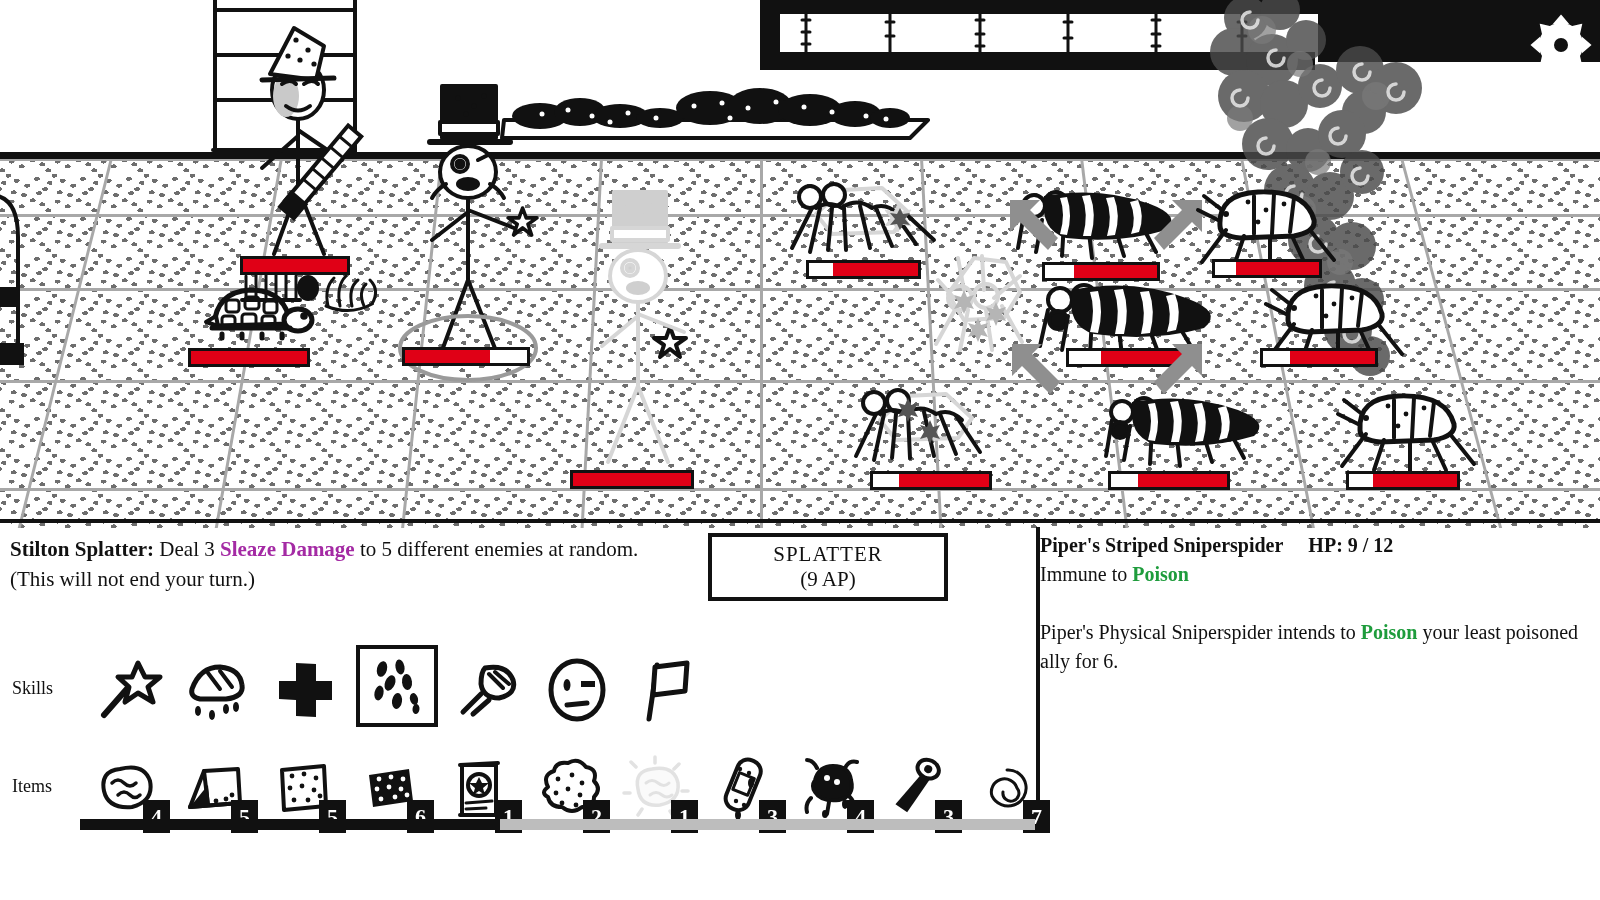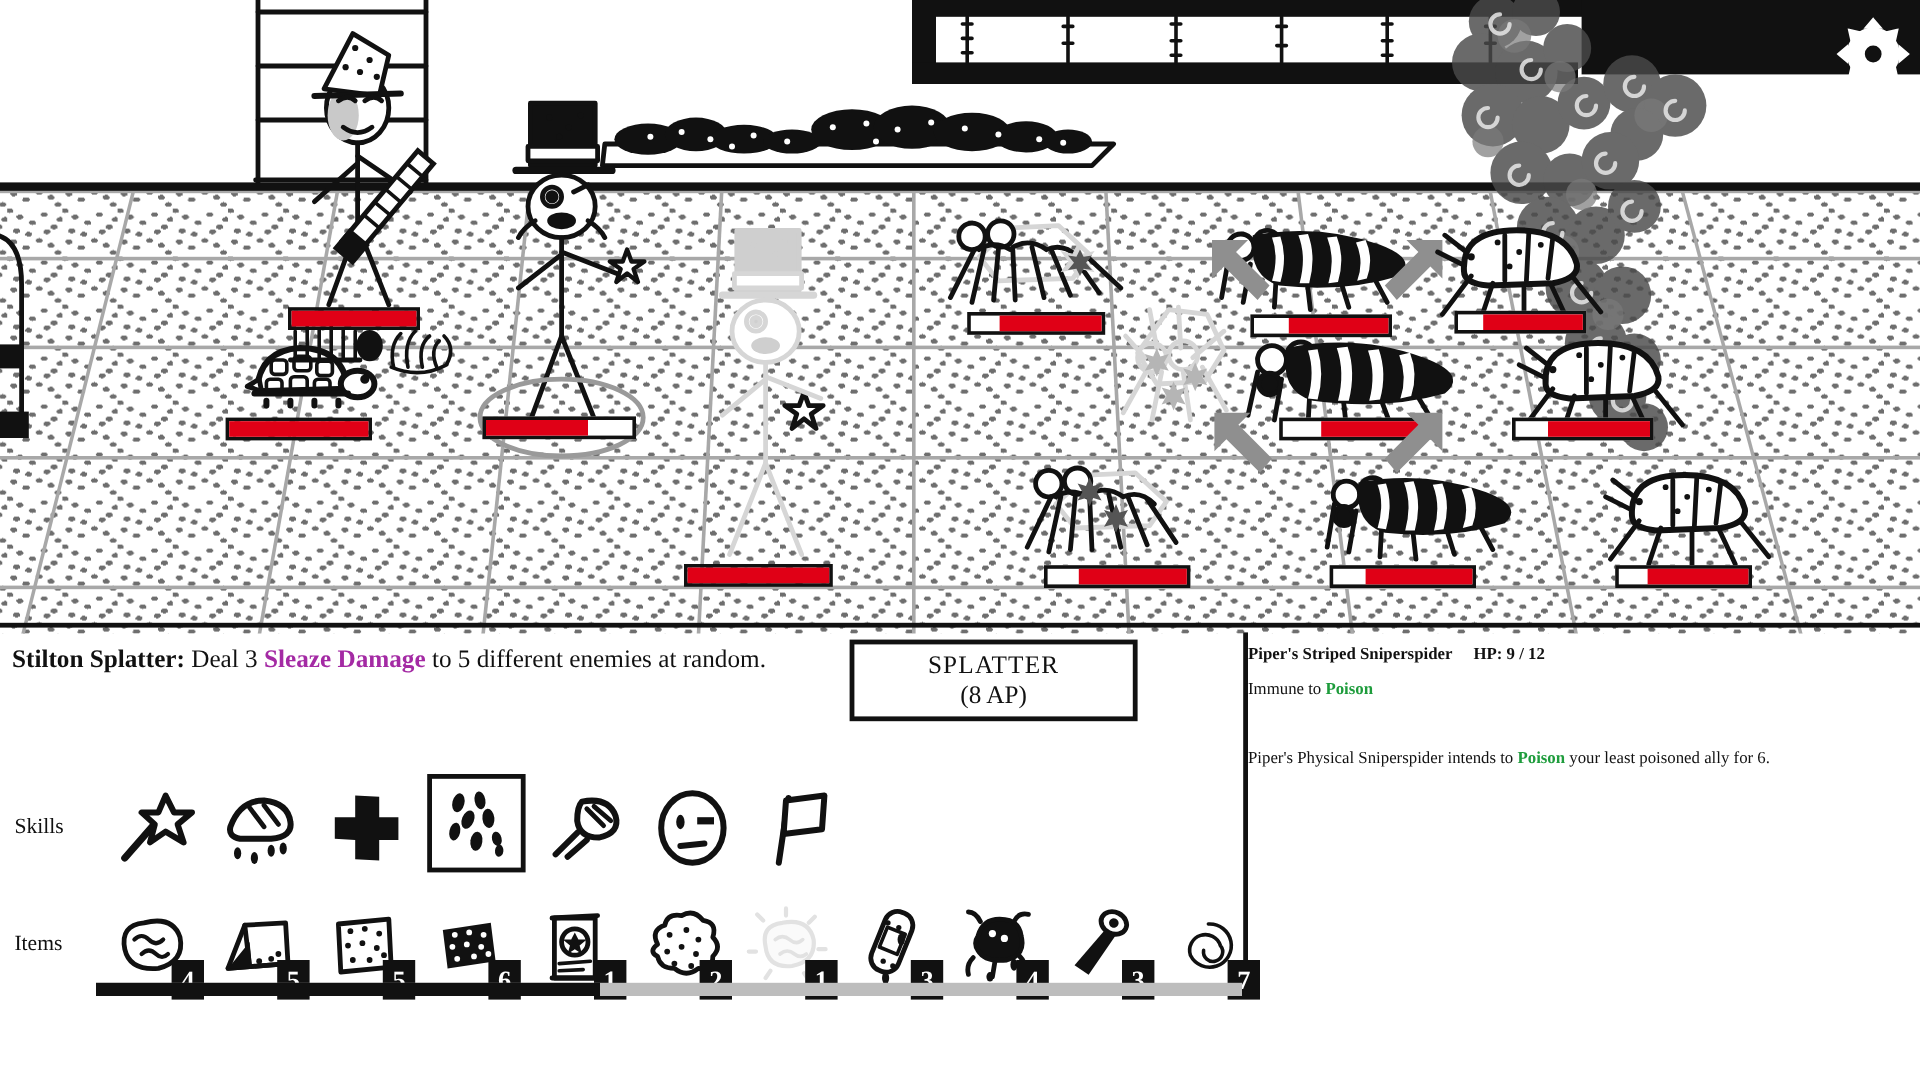--- a/index.html
+++ b/index.html
@@ -66,21 +66,21 @@
   .rowlabel{position:absolute;font-size:18px;}
   .iconrow{position:absolute;display:flex;align-items:flex-end;}
   .slot{position:relative;width:74px;height:74px;margin-right:14px;display:flex;align-items:center;justify-content:center;}
   .slot.sel{border:4px solid #111;}
   .count{position:absolute;right:-6px;bottom:-8px;width:27px;height:33px;background:#111;color:#fff;
          font-family:"Liberation Serif",serif;font-weight:bold;font-size:22px;display:flex;align-items:center;justify-content:center;}
 
   .scrolltrack{position:absolute;left:80px;top:296px;width:955px;height:11px;background:#bdbdbd;}
   .scrollthumb{position:absolute;left:0;top:0;height:11px;background:#111;}
 
-  .enemypanel{position:absolute;left:1040px;top:8px;width:556px;font-size:14px;line-height:29px;}
+  .enemypanel{position:absolute;left:1040px;top:8px;width:556px;font-size:20px;line-height:29px;}
   .enemypanel .hdr{font-weight:bold;}
   .poison{color:#1e9c3c;font-weight:bold;}
   .stat b{font-weight:bold;}
 
   .logbar{position:absolute;left:8px;top:320px;width:1584px;height:50px;border:3px solid #111;
           display:flex;align-items:center;padding-left:10px;box-sizing:border-box;font-size:21px;}
   .phys{font-weight:bold;}
 </style>
 </head>
 <body>
@@ -551,25 +551,26 @@
 
     <div class="botrule"></div>
   </div>
 
   <div class="ui">
 
     <div class="panelborder" style="left:1036px;top:4px;width:4px;height:294px;"></div>
 
     <div class="skilldesc">
       <span class="nm">Stilton Splatter:</span><span> Deal 3 </span><span class="sleaze">Sleaze Damage</span><span> to 5 different enemies at random.</span>
+      <div>(This will not end your turn.)</div>
     </div>
 
     <div class="apbox">
       <div class="l1">SPLATTER</div>
-      <div class="l2">(8 AP)</div>
+      <div class="l2">(9 AP)</div>
     </div>
 
     <div class="rowlabel" style="left:12px;top:155px;">Skills</div>
     <div class="iconrow" style="left:92px;top:122px;">
 
       <div class="slot">
         <svg width="62" height="62" viewBox="0 0 62 62">
           <g class="ink">
               <path d="M6 56 L34 24" stroke-width="6"></path>
           <path d="M40 4 L47 18 L62 18 L50 28 L55 43 L40 34 L27 43 L31 28 L20 18 L34 18 Z" fill="#fff" stroke-width="5"></path>

